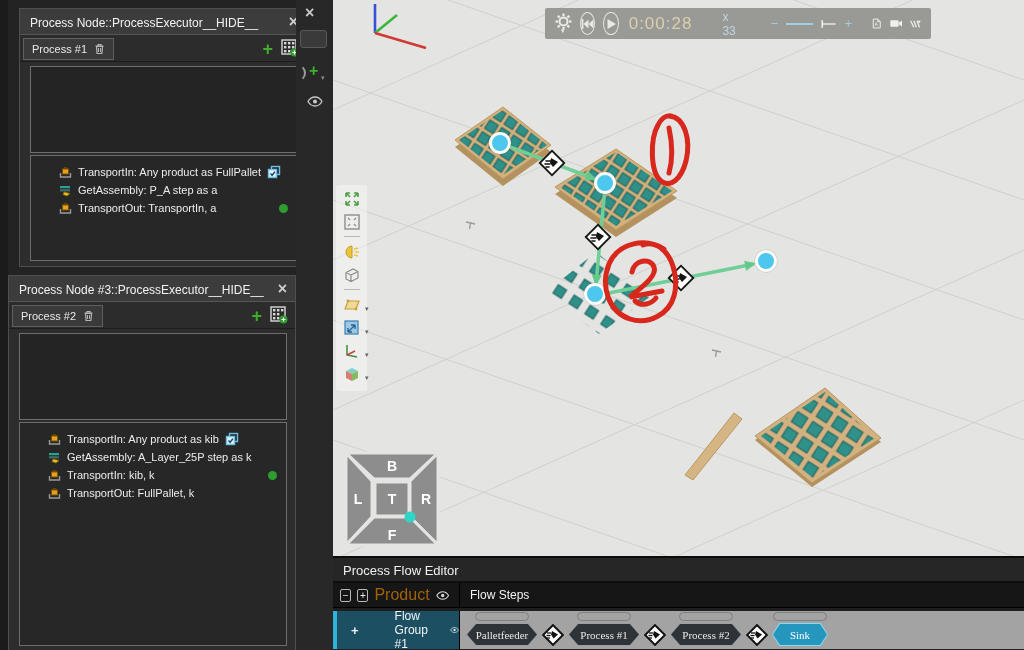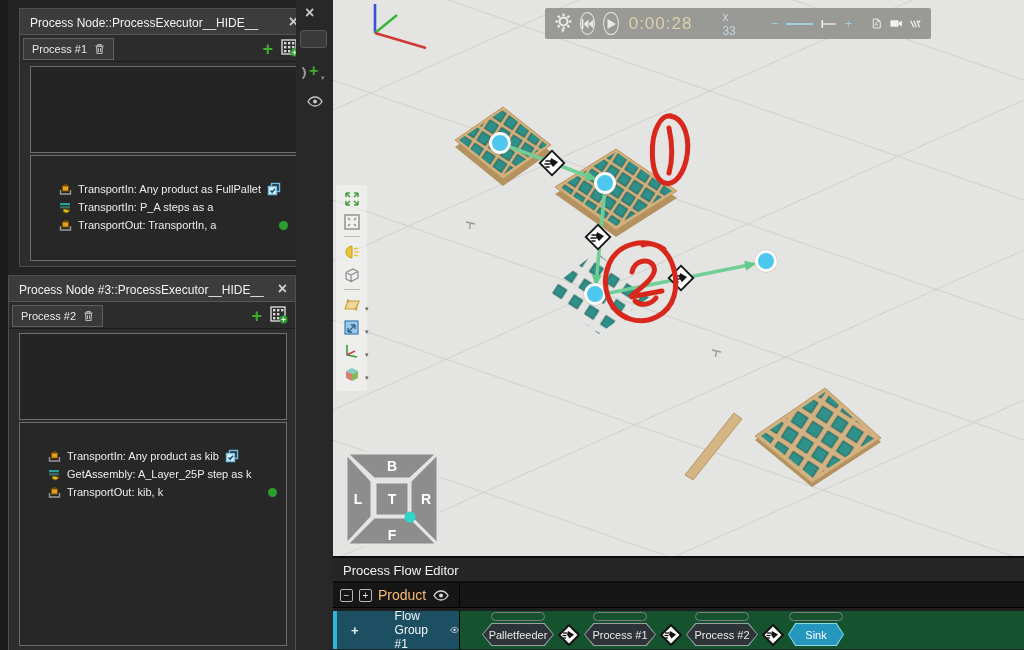--- a/index.html
+++ b/index.html
@@ -12,21 +12,21 @@
   .panel { position:absolute; left:8px; width:288px; background:#2d2d2d; border:1px solid #4f4f4f; }
   .panel-titlebar { position:relative; height:26px; background:#3c3c3c; border-bottom:1px solid #565656; line-height:26px; padding:0 10px; }
   .panel-title { color:#f2f2f2; font-size:12px; }
   .panel-close { position:absolute; right:8px; top:0; color:#cfcfcf; font-size:16px; font-weight:bold; line-height:26px; cursor:default; }
   .tabrow { position:relative; height:27px; background:#2c2c2c; border-bottom:1px solid #1d1d1d; }
   .tab { position:absolute; left:3px; top:3px; height:22px; background:#3a3a3a; border:1px solid #606060; display:flex; align-items:center; gap:7px; padding:0 8px; }
   .tab-label { color:#e9e9e9; font-size:11px; }
   .tab-add { position:absolute; right:33px; top:3px; color:#3fae2a; font-size:18px; font-weight:bold; line-height:22px; }
   .tab-grid { position:absolute; right:7px; top:4px; }
   .emptybox { position:absolute; left:10px; top:57px; width:268px; height:87px; background:#242424; border:1px solid #6e6e6e; }
-  .listbox { position:absolute; left:10px; top:146px; width:268px; background:#272727; border:1px solid #6e6e6e; padding-top:24px; }
+  .listbox { position:absolute; left:10px; top:146px; width:268px; background:#272727; border:1px solid #6e6e6e; padding-top:7px; }
   .li { position:relative; height:18px; display:flex; align-items:center; gap:6px; padding-left:28px; }
   .li-label { color:#ececec; font-size:11px; white-space:nowrap; }
   .status-dot { position:absolute; right:9px; top:5px; width:9px; height:9px; border-radius:50%; background:#2d9e2d; }
 
   
   .strip { position:absolute; left:296px; top:0; width:37px; height:650px; background:#282828; }
   .strip-close { position:absolute; left:9px; top:4px; color:#c8c8c8; font-size:16px; font-weight:bold; }
   .strip-btn { position:absolute; left:4px; top:30px; width:27px; height:18px; background:#3a3a3a; border:1px solid #585858; border-radius:3px; }
   .strip-arc { position:absolute; left:-8px; top:64px; width:18px; height:18px; border:2px solid transparent; border-right-color:#9a9a9a; border-radius:50%; }
   .strip-plus { position:absolute; left:13px; top:62px; color:#3fae2a; font-size:16px; font-weight:bold; }
@@ -54,28 +54,28 @@
 
   
   .navcube { position:absolute; left:10px; top:450px; }
 
   
   .flow-editor { position:absolute; left:333px; top:556px; width:691px; height:86px; background:#1e1e1e; border-top:2px solid #0c0c0c; }
   .fe-title { height:25px; background:#262626; color:#f0f0f0; font-size:13px; line-height:25px; padding-left:10px; border-bottom:2px solid #0e0e0e; }
   .fe-header { display:flex; height:25px; background:#161616; border-bottom:1px solid #000; align-items:center; }
   .fe-prod-h { width:127px; height:100%; display:flex; align-items:center; gap:6px; padding-left:7px; border-right:1px solid #000; }
   .sqbtn { width:13px; height:13px; border:1px solid #b8b8b8; border-radius:2px; color:#e8e8e8; font-size:10px; line-height:11px; text-align:center; }
-  .fe-h-label { color:#fdba74; font-size:14px; }
+  .fe-h-label { color:#a16207; font-size:16px; }
   .fe-prod-h .eye { margin-left:auto; margin-right:10px; }
   .fe-steps-h { flex:1; color:#f2f2f2; font-size:12px; padding-left:10px; }
   .fe-body { display:flex; height:40px; margin-top:1px; }
   .fe-group-cell { width:127px; background:#1d4f63; border-left:4px solid #2fb3d9; border-right:1px solid #000; display:flex; align-items:center; gap:8px; padding-left:14px; margin-top:2px; }
   .fe-group-cell .plus { color:#eaf4f8; font-size:13px; font-weight:bold; }
   .fe-group-label { color:#f2f6f8; font-size:12px;margin-left:28px; }
-  .fe-steps-cell { flex:1; background:#14532d; display:flex; align-items:flex-start; padding-left:22px; margin-top:2px; }
+  .fe-steps-cell { flex:1; background:#a3a3a3; display:flex; align-items:flex-start; padding-left:6px; margin-top:2px;font-family:Liberation Serif, serif; }
   .step-col { display:flex; flex-direction:column; align-items:center; }
   .slot-pill { width:54px; height:9px; border:1px solid #7f7f7f; border-radius:5px; margin-top:1px; margin-bottom:2px; }
   .hex { position:relative; height:23px; min-width:72px; }
   .hexb { position:absolute; inset:0; background:#9aa0a6; clip-path:polygon(13% 0,87% 0,100% 50%,87% 100%,13% 100%,0 50%); }
   .hexi { position:absolute; inset:1px; background:#2e3338; clip-path:polygon(13% 0,87% 0,100% 50%,87% 100%,13% 100%,0 50%); display:flex; align-items:center; justify-content:center; color:#e8e8e8; font-size:11px; padding:0 12px; white-space:nowrap; }
   .hex.sel .hexb { background:#8ad8ec; }
   .hex.sel .hexi { background:#2596be; color:#fff; }
   .hex.sink { min-width:56px; }
   .fd { margin:13px 4px 0 4px; }
 </style>
@@ -130,21 +130,21 @@
             <rect x="1.5" y="4.5" width="8" height="8" fill="#dff0fa" stroke="#6cc0e8" stroke-width="1.4"></rect>
             <path d="M3.5 8.5l1.6 1.8 2.8-3.6" fill="none" stroke="#1a4a66" stroke-width="1.4"></path>
           </svg>
       </div>
       <div class="li">
         <svg width="13" height="13" viewBox="0 0 13 13">
             <rect x="1" y="2" width="10" height="2.2" fill="#2aa198"></rect>
             <rect x="1" y="5.2" width="10" height="2.2" fill="#3a6f6a"></rect>
             <path d="M5 8l6 1.5-3 2.5-4-1.5z" fill="#e8c020" stroke="#8a6a00" stroke-width="0.8"></path>
           </svg>
-        <span class="li-label">TransportIn: P_A steps as a</span>
+        <span class="li-label">GetAssembly: P_A step as a</span>
       </div>
       <div class="li">
         <svg width="13" height="13" viewBox="0 0 13 13">
             <path d="M1.5 7v4h10V7" fill="none" stroke="#9a9a9a" stroke-width="1.4"></path>
             <rect x="3.5" y="3" width="6" height="5" fill="#e8a020" stroke="#7a5200" stroke-width="1"></rect>
             <path d="M5 3V1.8h3V3" fill="none" stroke="#7a5200" stroke-width="1"></path>
           </svg>
         <span class="li-label">TransportOut: TransportIn, a</span>
         <span class="status-dot"></span>
       </div>
@@ -203,22 +203,30 @@
             <path d="M5 8l6 1.5-3 2.5-4-1.5z" fill="#e8c020" stroke="#8a6a00" stroke-width="0.8"></path>
           </svg>
         <span class="li-label">GetAssembly: A_Layer_25P step as k</span>
       </div>
       <div class="li">
         <svg width="13" height="13" viewBox="0 0 13 13">
             <path d="M1.5 7v4h10V7" fill="none" stroke="#9a9a9a" stroke-width="1.4"></path>
             <rect x="3.5" y="3" width="6" height="5" fill="#e8a020" stroke="#7a5200" stroke-width="1"></rect>
             <path d="M5 3V1.8h3V3" fill="none" stroke="#7a5200" stroke-width="1"></path>
           </svg>
-        <span class="li-label">TransportOut: kib, k</span>
+        <span class="li-label">TransportIn: kib, k</span>
         <span class="status-dot"></span>
+      </div>
+      <div class="li">
+        <svg width="13" height="13" viewBox="0 0 13 13">
+            <path d="M1.5 7v4h10V7" fill="none" stroke="#9a9a9a" stroke-width="1.4"></path>
+            <rect x="3.5" y="3" width="6" height="5" fill="#e8a020" stroke="#7a5200" stroke-width="1"></rect>
+            <path d="M5 3V1.8h3V3" fill="none" stroke="#7a5200" stroke-width="1"></path>
+          </svg>
+        <span class="li-label">TransportOut: FullPallet, k</span>
       </div>
     </div>
   </div>
 
   <div class="strip">
     <span class="strip-close">×</span>
     <div class="strip-btn"></div>
     <div class="strip-arc"></div>
     <span class="strip-plus">+</span>
     <span class="strip-caret">▾</span>
@@ -486,20 +494,21 @@
     <div class="fe-header">
       <div class="fe-prod-h">
         <span class="sqbtn">−</span>
         <span class="sqbtn">+</span>
         <span class="fe-h-label">Product</span>
         <svg class="eye" width="16" height="11" viewBox="0 0 16 11">
           <path d="M1 5.5C3 2 6 1 8 1s5 1 7 4.5C13 9 10 10 8 10S3 9 1 5.5z" fill="none" stroke="#d8d8d8" stroke-width="1.3"></path>
             <circle cx="8" cy="5.5" r="2" fill="#d8d8d8"></circle>
         </svg>
       </div>
+      <div class="fe-steps-h">Flow Steps</div>
     </div>
     <div class="fe-body">
       <div class="fe-group-cell">
         <span class="plus">+</span>
         <span class="fe-group-label">Flow Group #1</span>
         <svg width="15" height="10" viewBox="0 0 16 11">
           <path d="M1 5.5C3 2 6 1 8 1s5 1 7 4.5C13 9 10 10 8 10S3 9 1 5.5z" fill="none" stroke="#e8f2f6" stroke-width="1.3"></path>
             <circle cx="8" cy="5.5" r="2" fill="#e8f2f6"></circle>
         </svg>
       </div>

